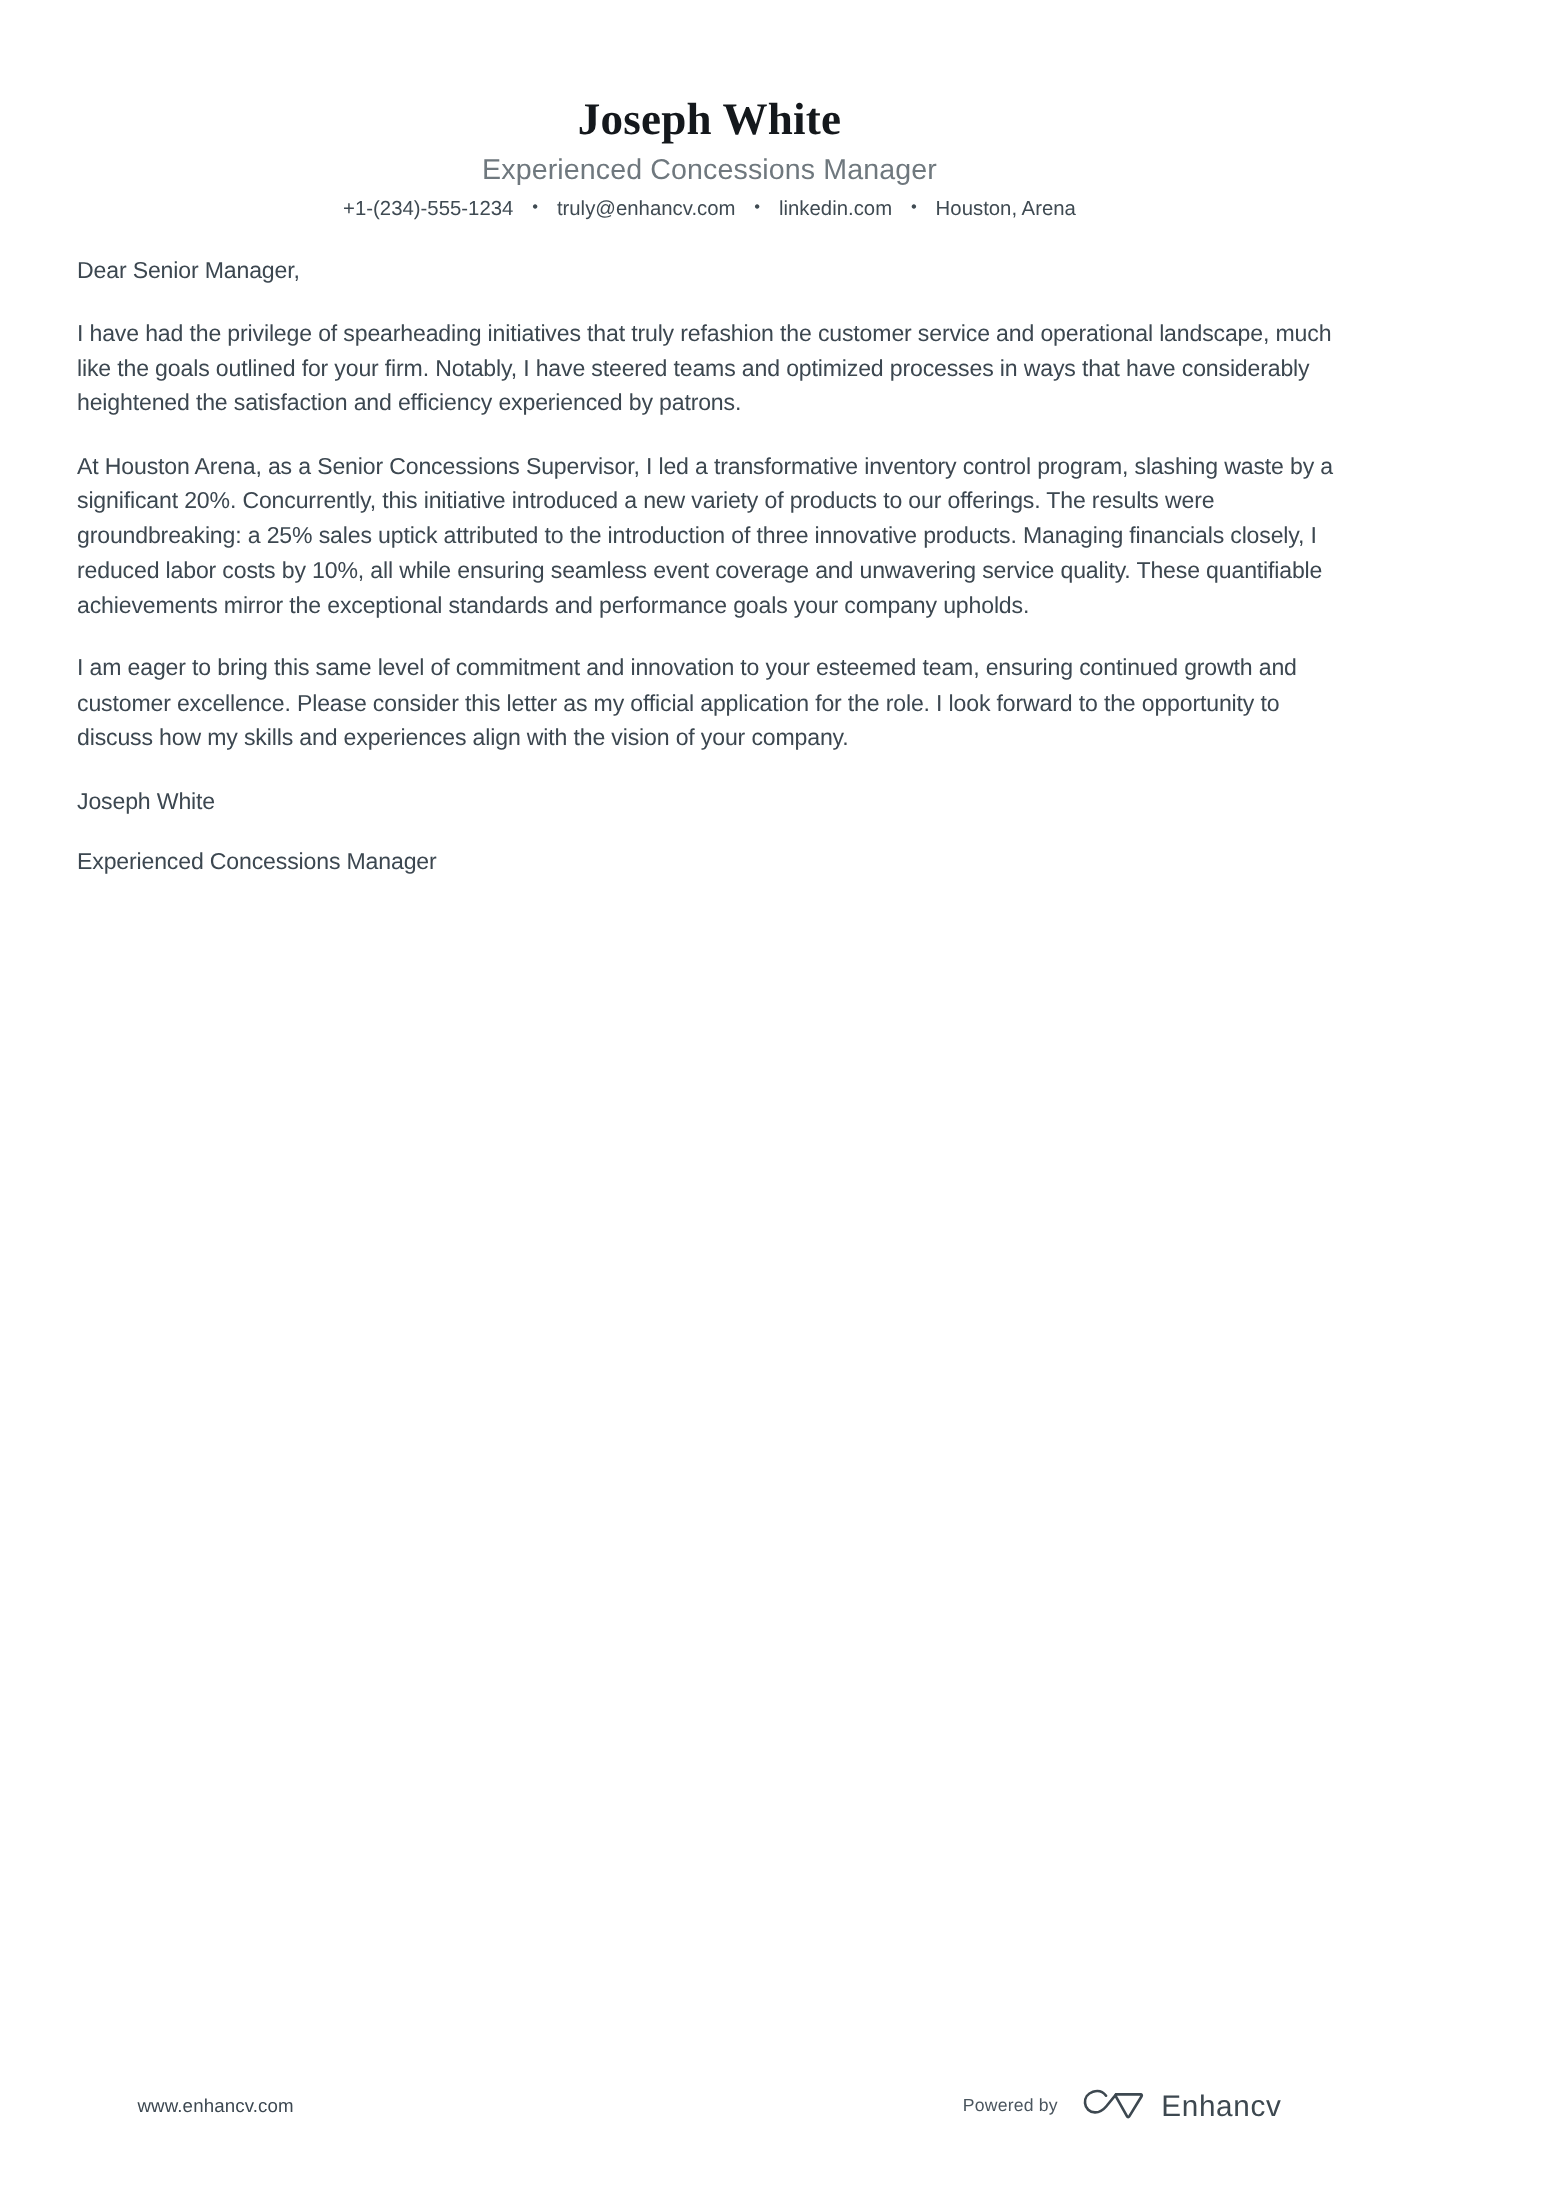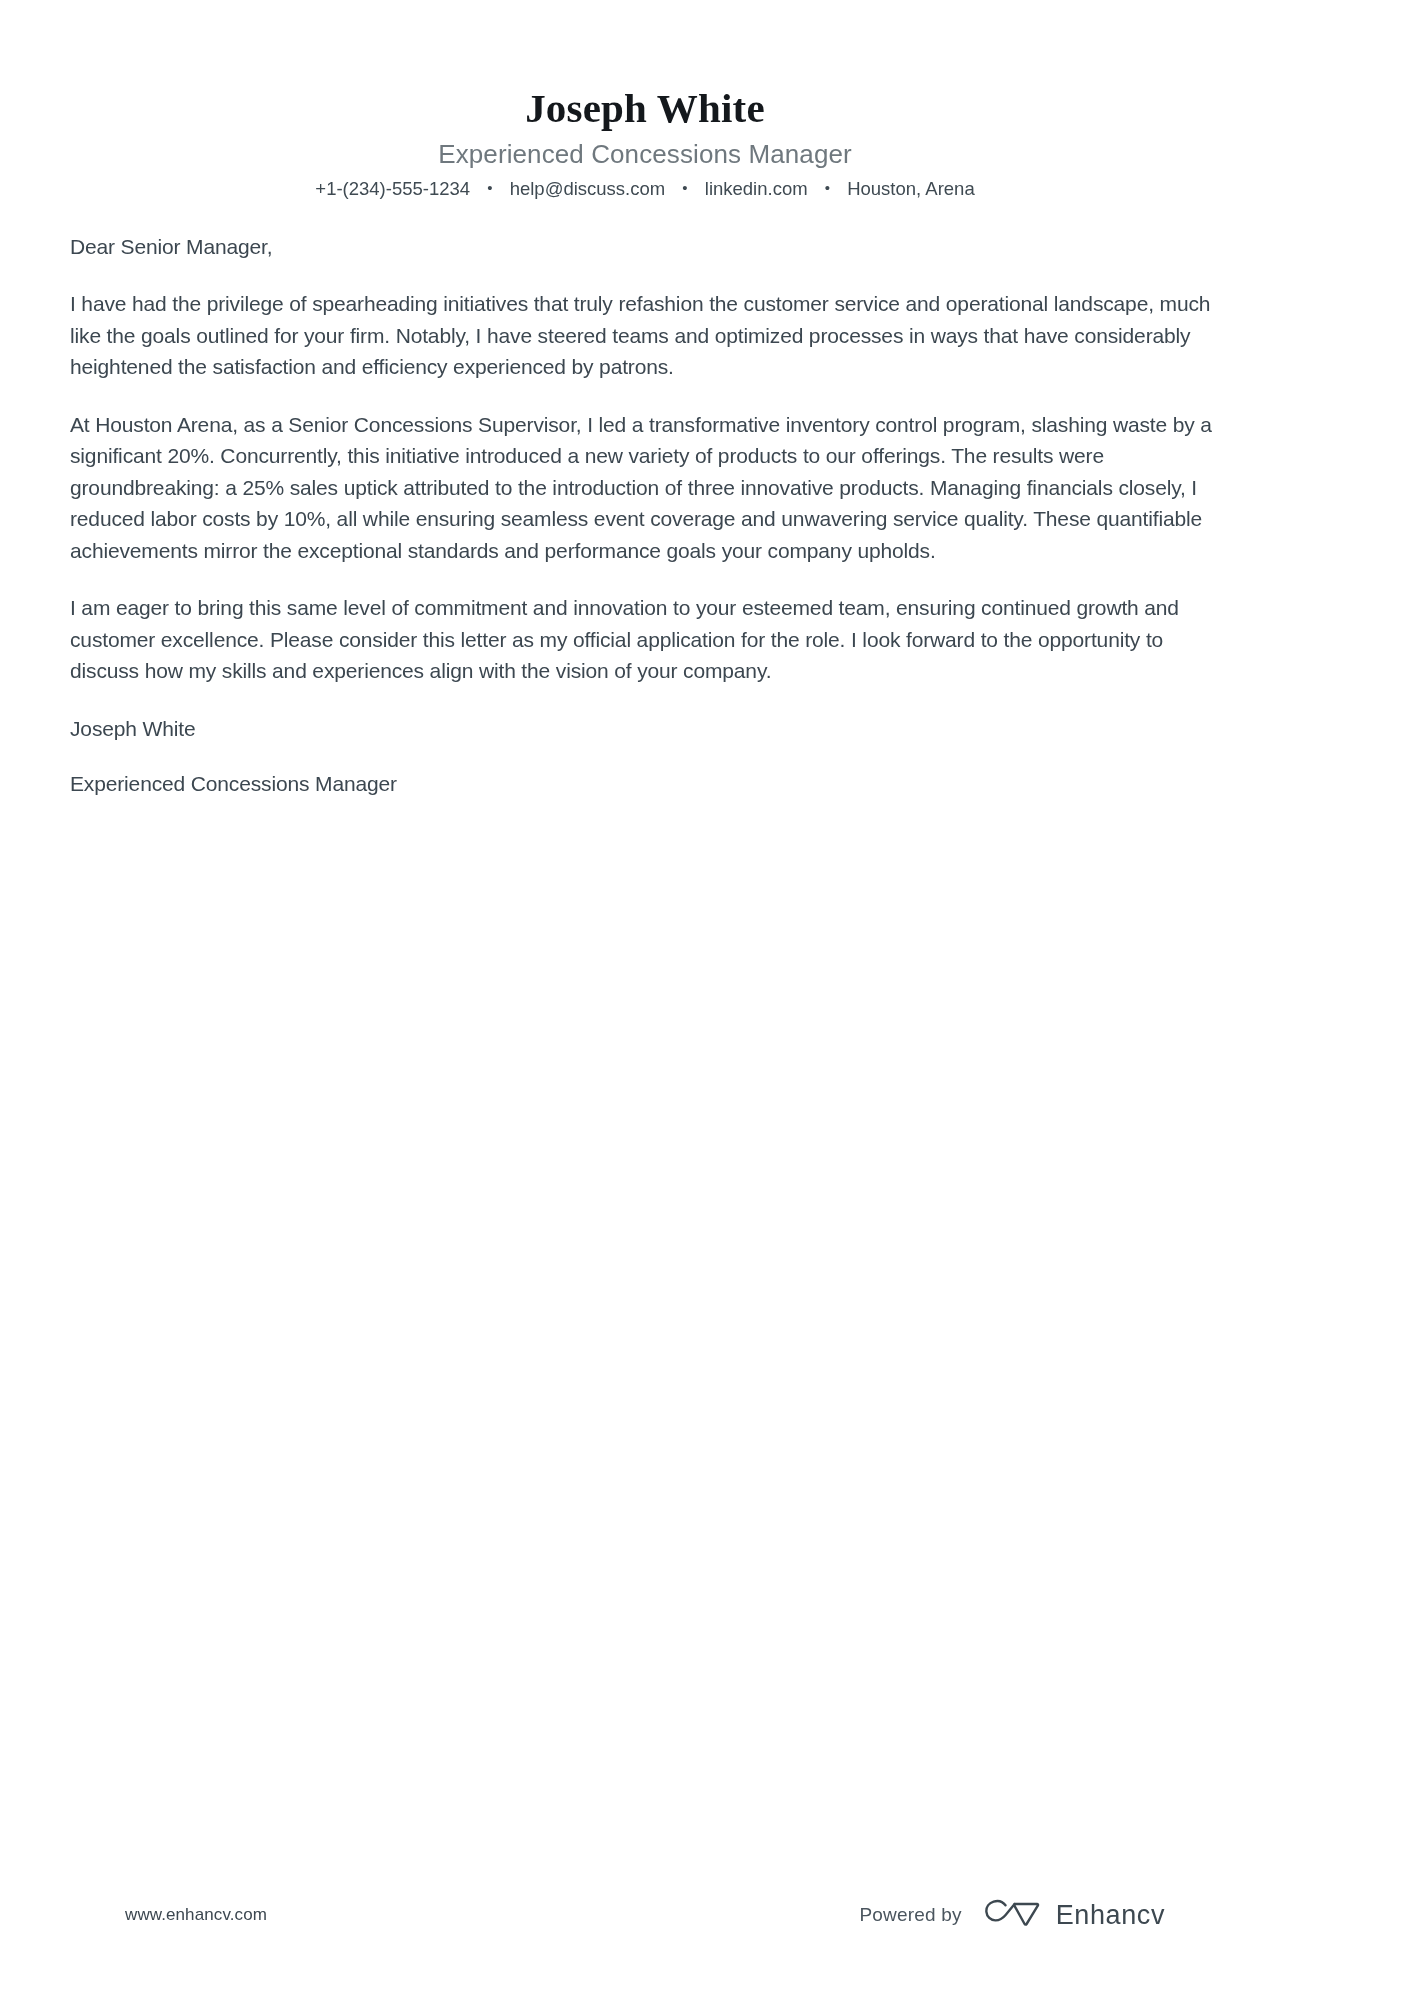--- a/index.html
+++ b/index.html
@@ -111,21 +111,21 @@
     font-size: 17px;
     color: #3c4750;
     letter-spacing: 0.1px;
   }
   .footer-right {
     display: flex;
     align-items: center;
     gap: 22px;
   }
   .powered-by {
-    font-size: 19px;
+    font-size: 16px;
     color: #4a555e;
     letter-spacing: 0.2px;
   }
   .brand {
     display: flex;
     align-items: center;
     gap: 16px;
   }
   .brand-name {
     font-size: 27px;
@@ -138,21 +138,21 @@
 <body>
 
 <div class="page">
 
   <div class="header">
     <h1 class="cand-name">Joseph White</h1>
     <div class="cand-role">Experienced Concessions Manager</div>
     <div class="contact-line">
       <span>+1-(234)-555-1234</span>
       <span class="sep">•</span>
-      <span>help@discuss.com</span>
+      <span>truly@enhancv.com</span>
       <span class="sep">•</span>
       <span>linkedin.com</span>
       <span class="sep">•</span>
       <span>Houston, Arena</span>
     </div>
   </div>
 
 
   <div class="body-wrap">
     <p class="para salutation">Dear Senior Manager,</p>

